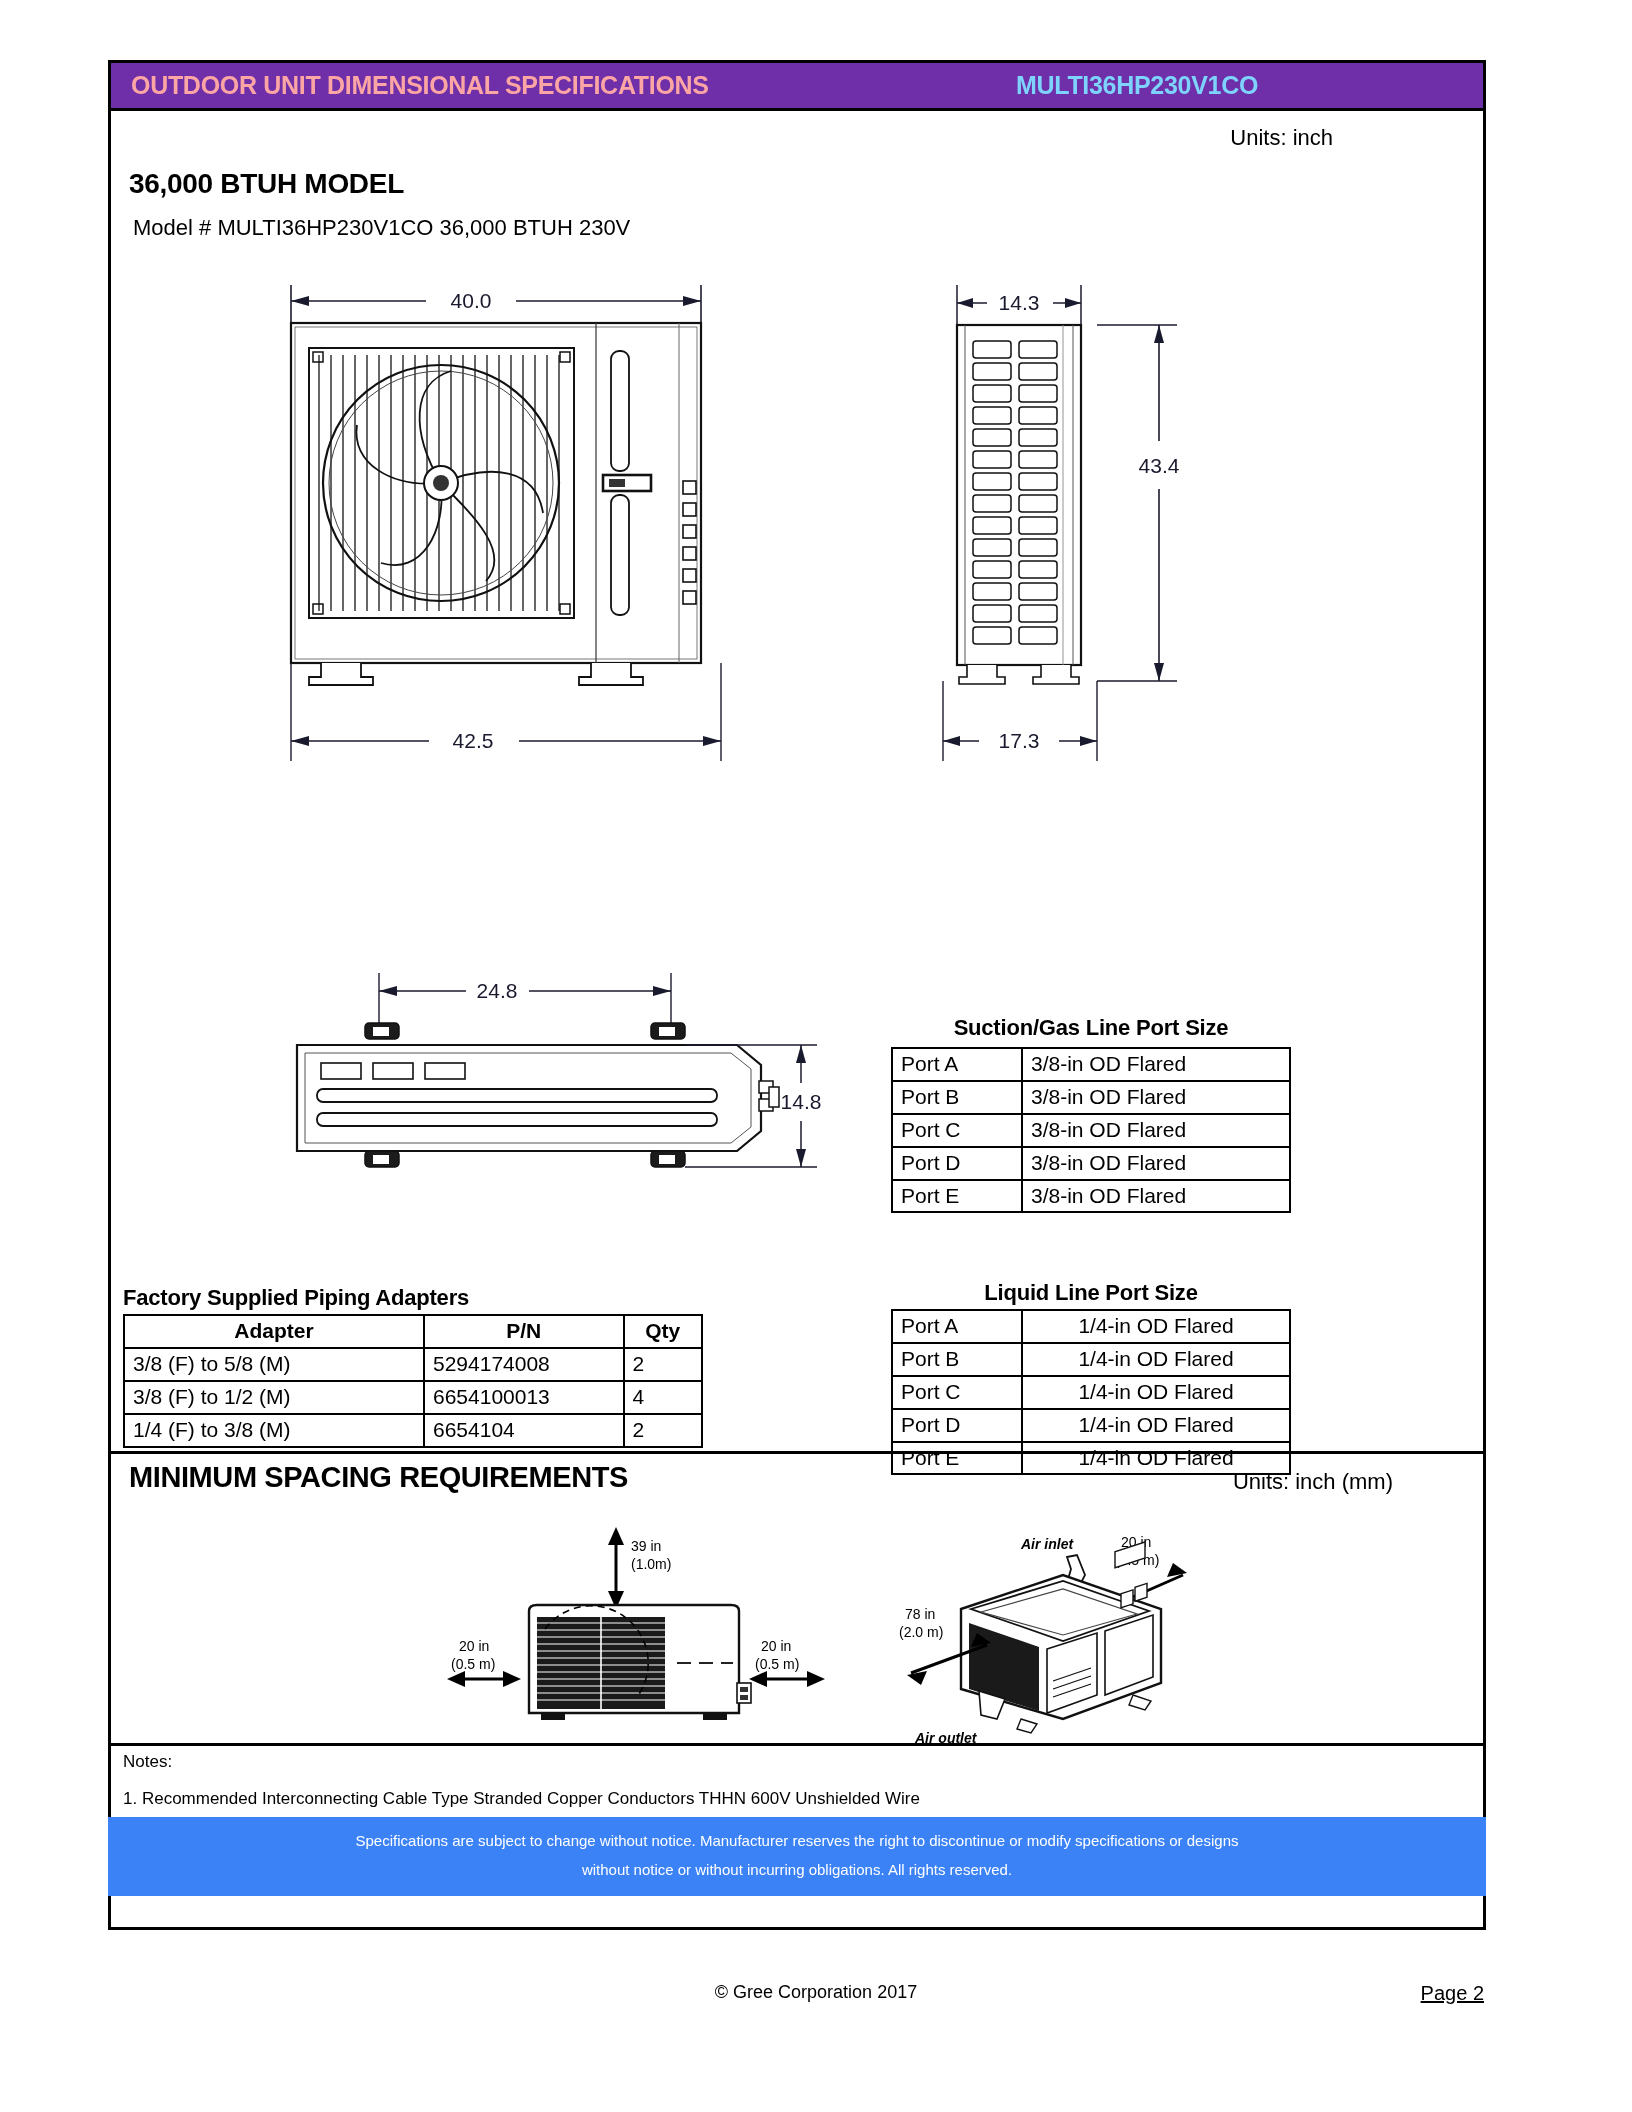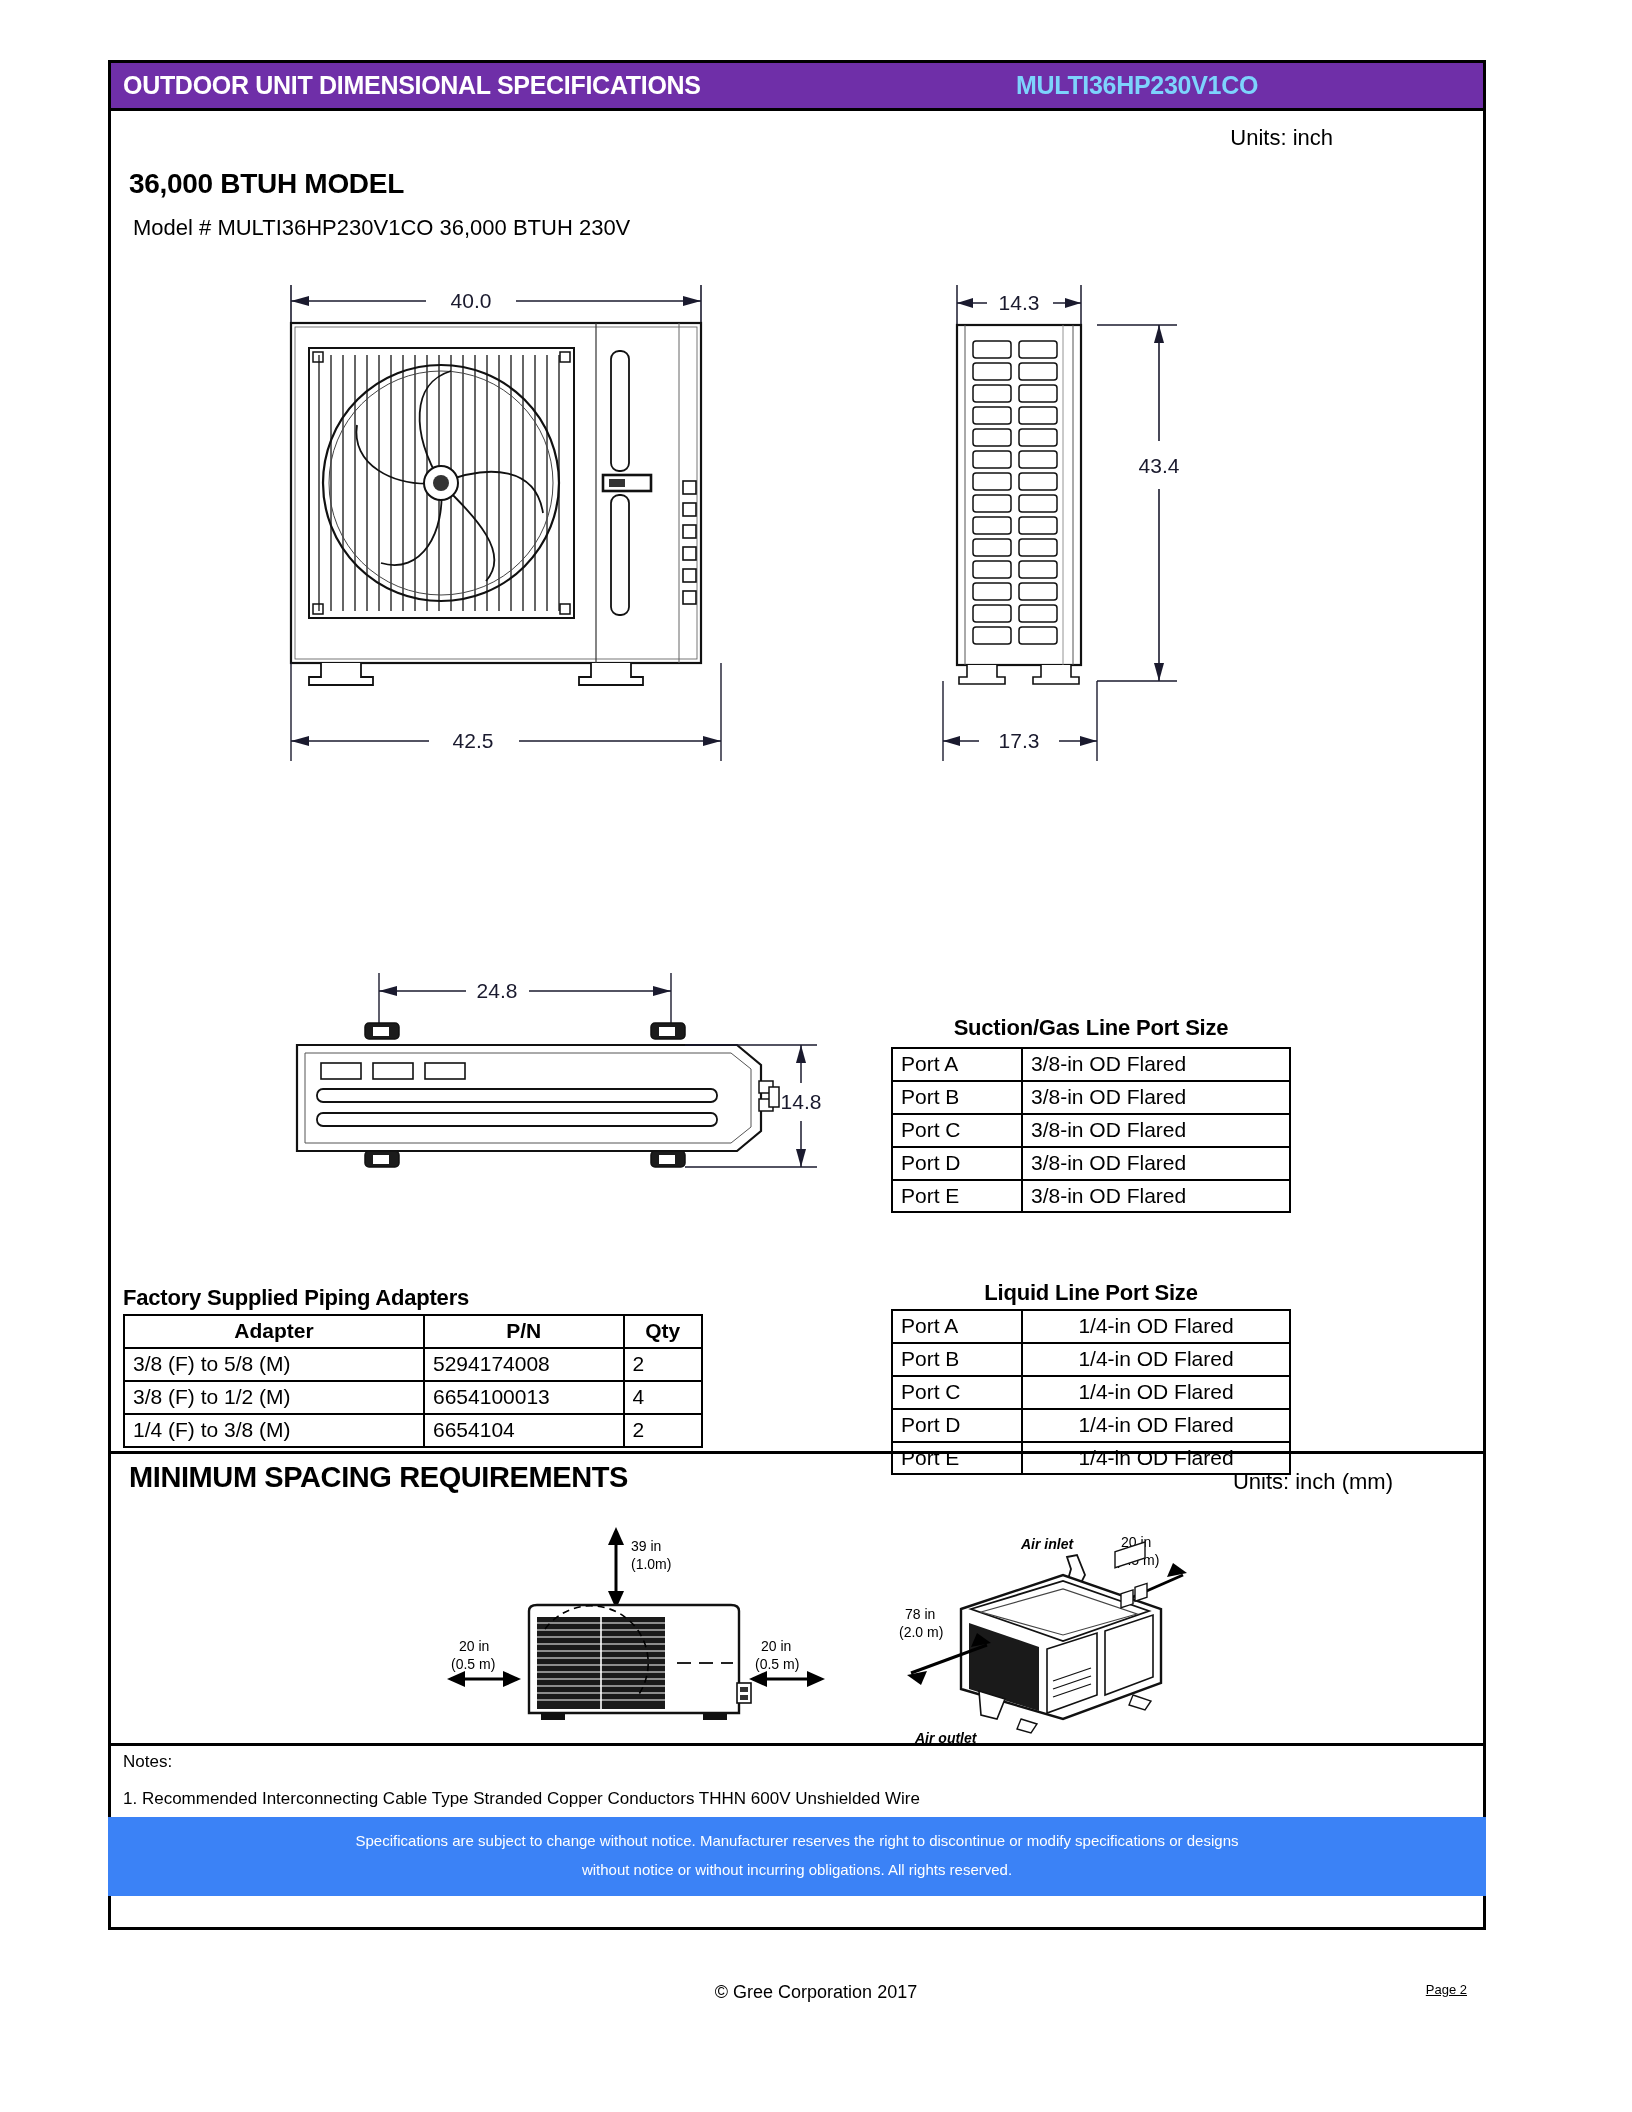--- a/index.html
+++ b/index.html
@@ -29,25 +29,25 @@
   .hdr {
     position: absolute;
     left: 0; top: 0;
     width: 100%; height: 48px;
     background: #6f2fa8;
     border-bottom: 3px solid #000;
     display: flex;
     align-items: center;
   }
   .hdr-title {
-    color: #ffffff;
+    color: #fca5a5;
     font-weight: bold;
     font-size: 25px;
     letter-spacing: -0.3px;
-    margin-left: 12px;
+    margin-left: 20px;
     white-space: nowrap;
   }
   .hdr-model {
     color: #7dd3fc;
     font-weight: bold;
     font-size: 25px;
     letter-spacing: -0.3px;
     position: absolute;
     left: 905px;
     white-space: nowrap;
@@ -184,22 +184,22 @@
   
   .copyright {
     position: absolute;
     left: 0; top: 1982px;
     width: 1632px;
     text-align: center;
     font-size: 18px;
   }
   .pagenum {
     position: absolute;
-    right: 165px; top: 1982px;
-    font-size: 13px;
+    right: 148px; top: 1982px;
+    font-size: 20px;
     text-decoration: underline;
   }
 </style>
 </head>
 <body>
 
 <div class="page">
 
   <div class="watermark">ACMANUALS.COM</div>
 

